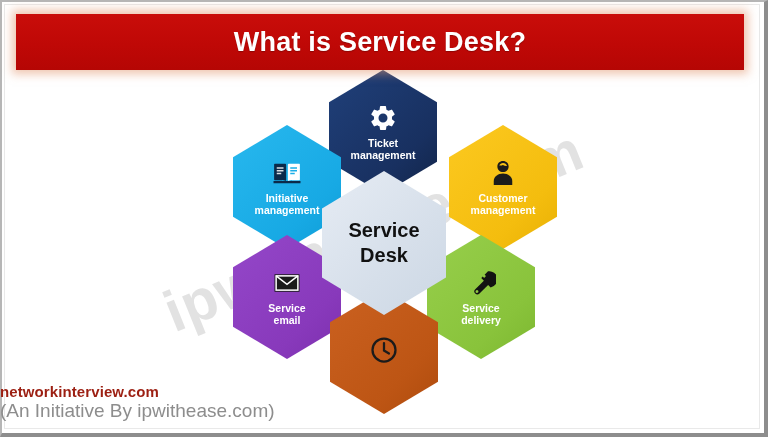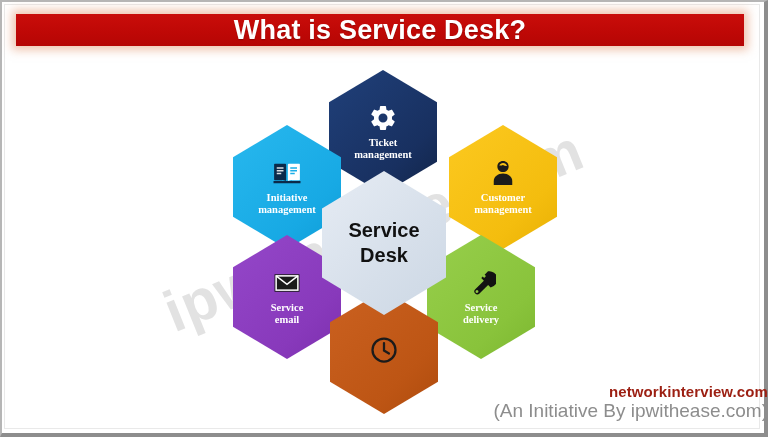--- a/index.html
+++ b/index.html
@@ -23,21 +23,21 @@
   #frame-inner{
     position:absolute;
     left:2px; top:2px; right:4px; bottom:4px;
     background:#ffffff;
     border:1px solid #e9e9e9;
   }
 
   
   #banner{
     position:absolute;
-    left:16px; top:14px; width:728px; height:32px;
+    left:16px; top:14px; width:728px; height:56px;
     background:#c10a08;
     background:linear-gradient(180deg,#c90d0a 0%, #bf0806 55%, #b50604 100%);
     box-shadow:0 0 9px 4px rgba(226,150,110,.55);
     display:flex; align-items:center; justify-content:center;
     z-index:5;
   }
   #banner-title{
     color:#ffffff;
     font-size:27px;
     font-weight:bold;
@@ -71,21 +71,20 @@
   }
   .hex{
     position:absolute;
     width:108px; height:124px;
     clip-path:polygon(50% 0%, 100% 26%, 100% 74%, 50% 100%, 0% 74%, 0% 26%);
     display:flex;
     flex-direction:column;
     align-items:center;
     justify-content:center;
     filter:drop-shadow(1px 2px 2px rgba(0,0,0,.18));
-    font-family:Liberation Serif, serif;
   }
   .hex .ico{
     width:30px; height:30px;
     display:flex; align-items:center; justify-content:center;
     margin-bottom:4px;
   }
   .hex .ico svg{ width:100%; height:100%; display:block; }
   .hex .lbl{
     font-size:10.5px;
     font-weight:bold;
@@ -131,21 +130,21 @@
   #hex-realtime  { left:330px; top:232px; background:#c05817;
                    background:linear-gradient(135deg,#cb6120 0%, #bd5514 70%, #ae4b0d 100%); }
 
   
   #hex-customer .lbl{ color:#ffffff; }
 
   
   #footer{
     position:absolute;
     left:0; top:382px; width:768px;
-    text-align:right;
+    text-align:left;
     z-index:5;
   }
   #footer-brand{
     font-size:15px;
     font-weight:bold;
     color:#9c1f12;
     letter-spacing:.1px;
     line-height:19px;
   }
   #footer-sub{

